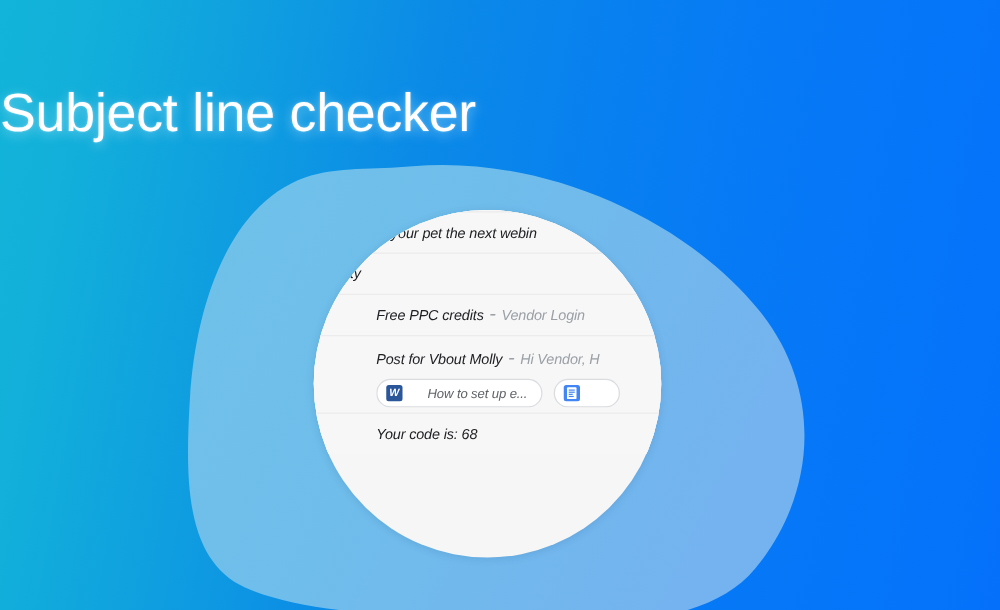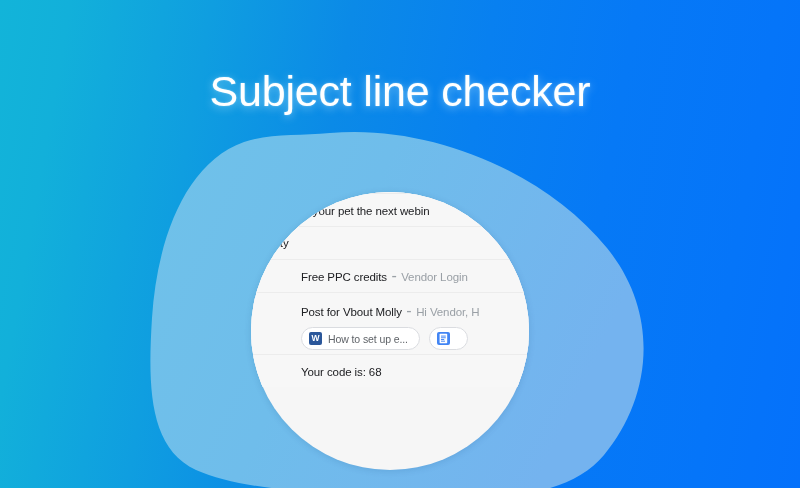--- a/index.html
+++ b/index.html
@@ -28,27 +28,28 @@
     width: 800px;
     height: 488px;
     pointer-events: none;
   }
   .blob-wrap svg { display: block; }
 
   
   .lens {
     position: absolute;
     left: 251px;
-    top: 192px;
+    top: 168px;
     width: 278px;
     height: 278px;
     border-radius: 50%;
     overflow: hidden;
     background: #f6f6f6;
     box-shadow: 0 1px 7px rgba(10,60,110,0.14);
+    font-style: italic;
   }
 
   
   .inbox {
     position: absolute;
     left: -90px;
     top: -32px;
     width: 470px;
     background: #f7f7f7;
   }
@@ -110,20 +111,21 @@
     padding: 0 11px 0 7px;
     border: 1px solid #dadce0;
     border-radius: 12px;
     background: #ffffff;
     white-space: nowrap;
   }
   .chip-label {
     font-size: 10.5px;
     color: #5f6368;
     letter-spacing: -0.1px;
+    margin-left: 14px;
   }
   .chip-ic {
     width: 13px;
     height: 13px;
     border-radius: 2px;
     display: flex;
     align-items: center;
     justify-content: center;
     flex: 0 0 13px;
   }
@@ -139,21 +141,21 @@
     background: #4285f4;
   }
   .ic-doc svg { display: block; }
 
   
   .title {
     position: absolute;
     left: 0;
     top: 38px;
     width: 800px;
-    text-align: center;
+    text-align: left;
     font-size: 43px;
     font-weight: normal;
     color: #ffffff;
     letter-spacing: -0.2px;
     text-shadow: 0 2px 9px rgba(200,240,255,0.55), 0 0 2px rgba(190,235,255,0.5);
     font-family: "Liberation Sans", sans-serif;
   }
 </style>
 </head>
 <body>

